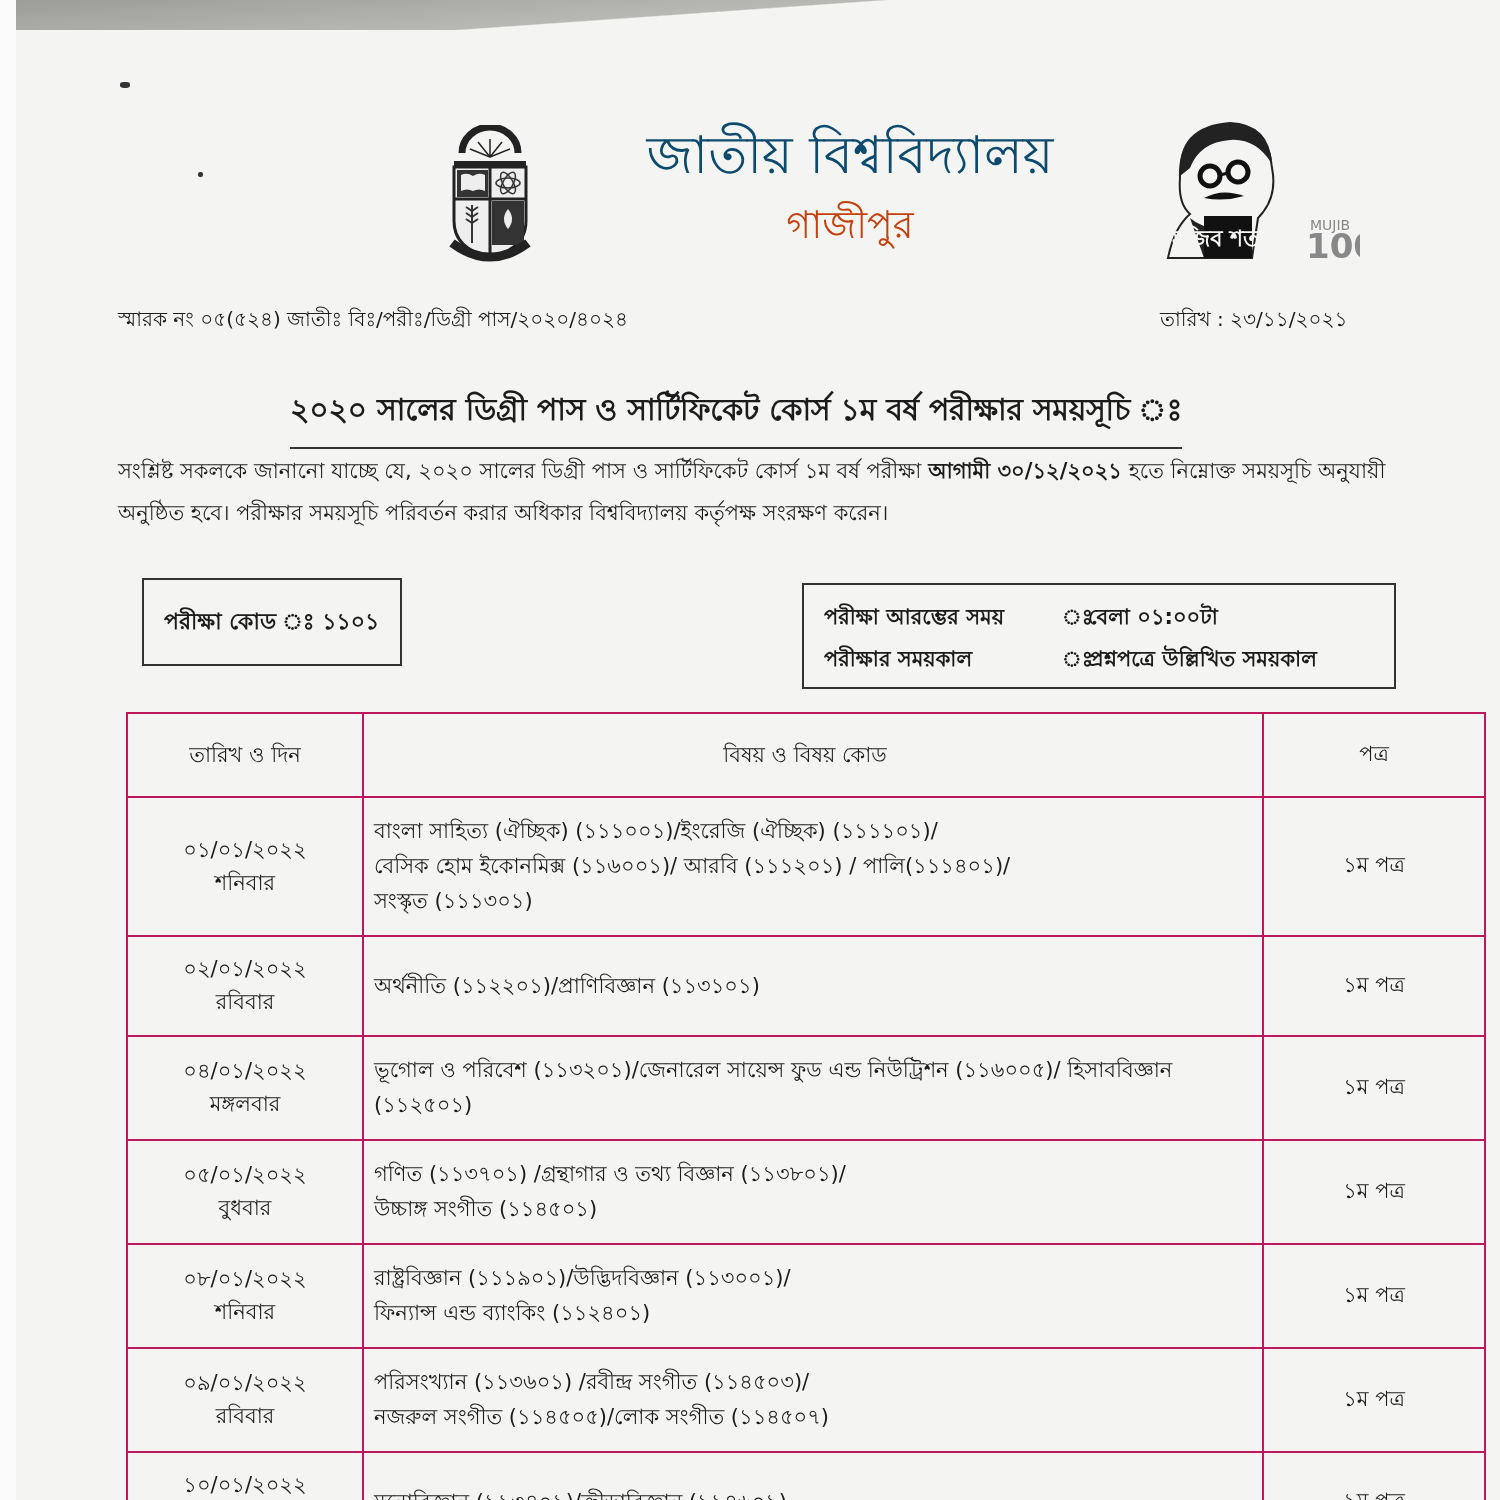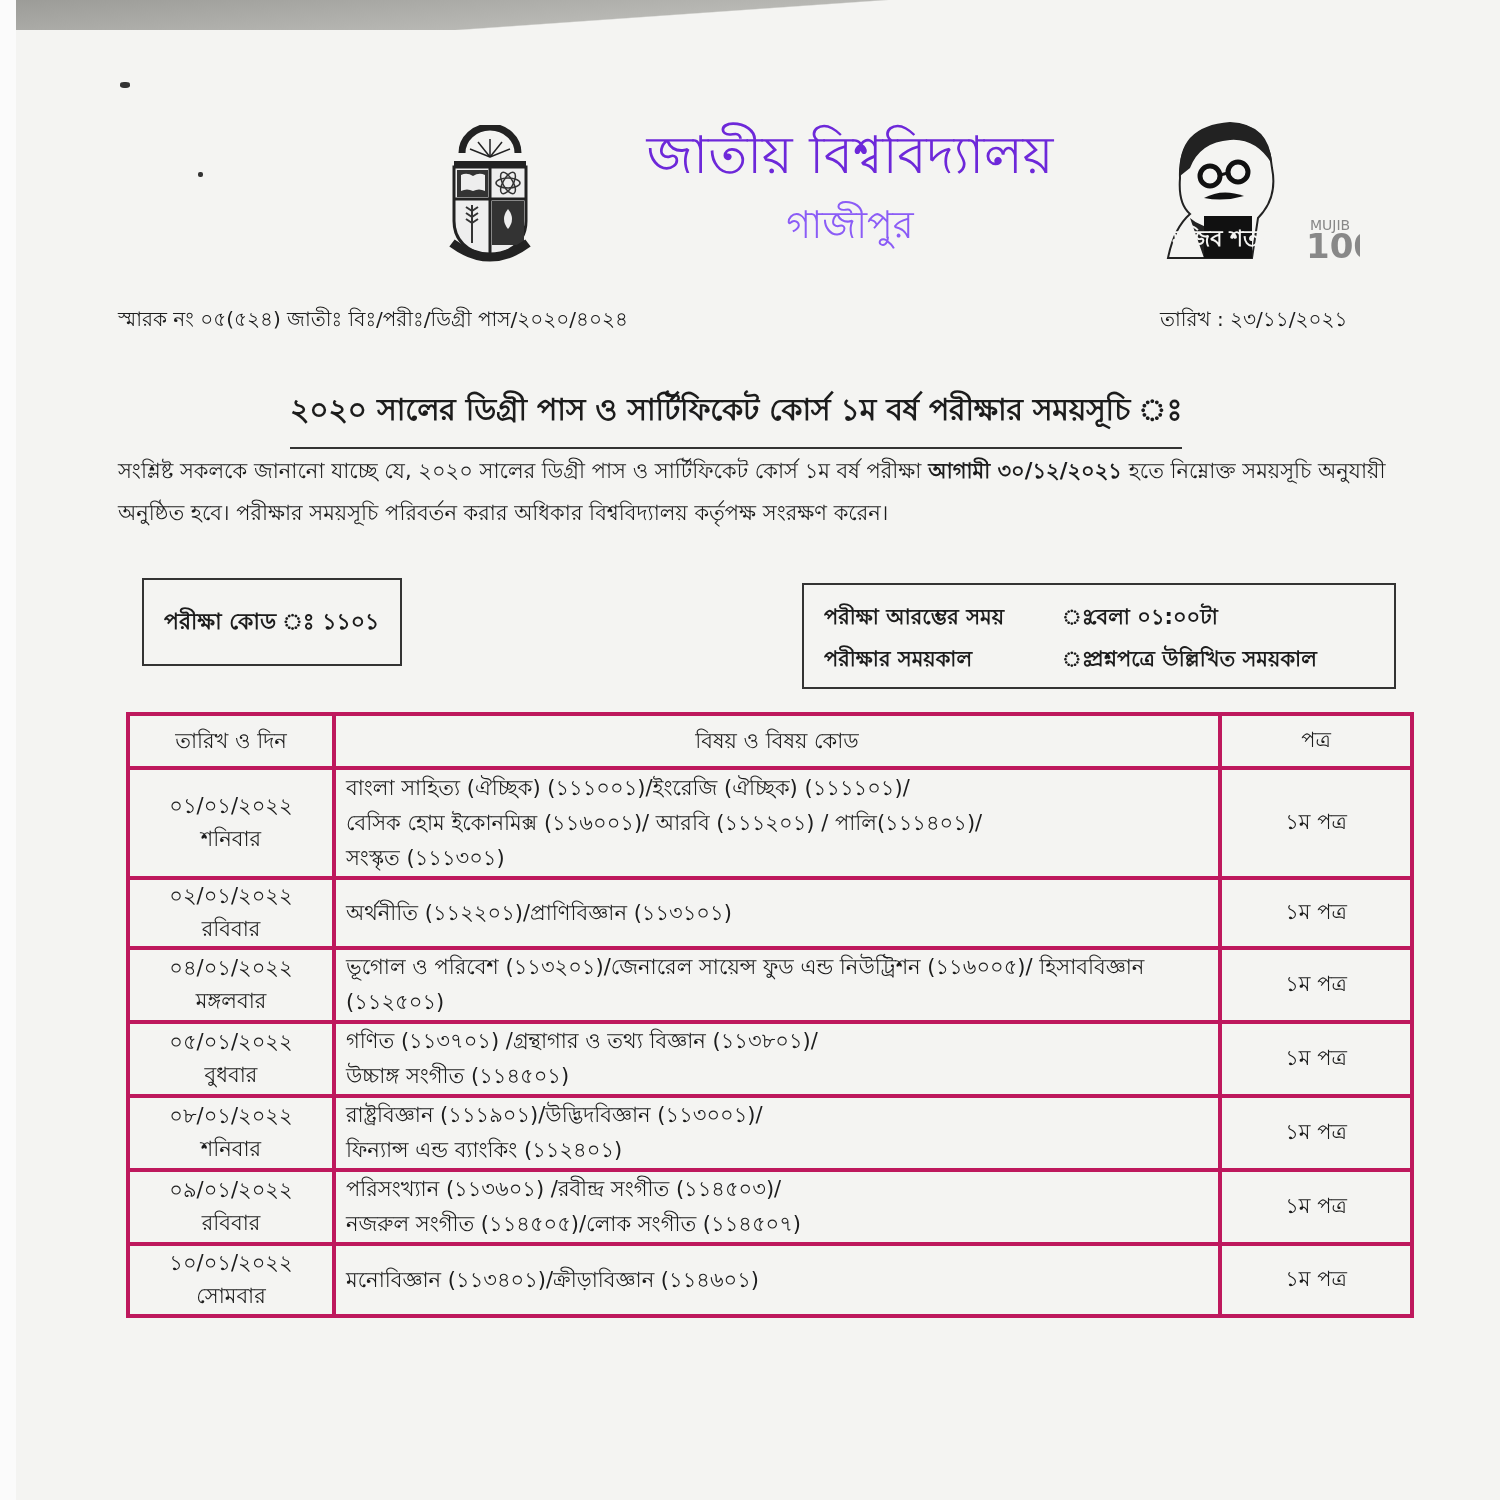--- a/index.html
+++ b/index.html
@@ -10,43 +10,43 @@
     color:#1c1c1c;
   }
   .left-margin { position:absolute; left:0; top:0; width:16px; height:1500px; background:#fbfbfb; }
   .top-shadow { position:absolute; left:16px; top:0; width:1484px; height:30px;
     background:linear-gradient(176deg,#9c9c98 0%,#b8b8b4 45%,rgba(244,244,242,0) 46%); }
   .page { position:absolute; left:16px; top:0; right:0; bottom:0; }
   .speck { position:absolute; background:#333; border-radius:40%; }
 
   .abs { position:absolute; }
   .univ-logo { left:448px; top:125px; width:84px; height:140px; }
-  .univ-title { left:600px; top:122px; width:500px; text-align:center; font-size:52px; line-height:66px; color:#6d28d9; }
-  .univ-city { left:600px; top:200px; width:500px; text-align:center; font-size:38px; line-height:50px; color:#8b5cf6; }
+  .univ-title { left:600px; top:122px; width:500px; text-align:center; font-size:52px; line-height:66px; color:#0c4a6e; }
+  .univ-city { left:600px; top:200px; width:500px; text-align:center; font-size:38px; line-height:50px; color:#c2410c; }
   .mujib-logo { left:1160px; top:118px; width:200px; height:145px; }
 
   .memo { left:118px; top:304px; font-size:20px; }
   .date { left:1160px; top:304px; font-size:20px; }
 
   .heading { left:290px; top:386px; font-size:30px; font-weight:bold; white-space:nowrap;
     border-bottom:2px solid #333; padding-bottom:10px; letter-spacing:-0.3px; }
 
   .para { left:118px; top:450px; width:1310px; font-size:21px; line-height:42px; }
   .para .bold { font-weight:bold; }
 
   .code-box { left:142px; top:578px; width:260px; height:88px; border:2px solid #333; box-sizing:border-box;
     display:flex; align-items:center; padding-left:20px; font-size:22px; font-weight:bold; }
   .time-box { left:802px; top:583px; width:594px; height:106px; border:2px solid #333; box-sizing:border-box;
     padding:12px 20px; font-size:21px; font-weight:bold; }
   .time-row { display:flex; height:42px; align-items:center; }
   .time-row .lbl { width:238px; }
   .time-row .sep { width:26px; }
 
   table.sched { position:absolute; left:126px; top:712px; width:1273px; border-collapse:collapse; table-layout:fixed; }
-  table.sched td, table.sched th { border:4px solid #be185d; font-weight:normal; padding:0; }
+  table.sched td, table.sched th { border:2px solid #be185d; font-weight:normal; padding:16px; }
   table.sched th { height:50px; font-size:21px; text-align:center; }
   .c1 { width:202px; text-align:center; font-size:21px; line-height:33px; }
   .c2 { width:882px; text-align:left; padding-left:10px !important; font-size:21px; line-height:35px; }
   .c3 { width:188px; text-align:center; font-size:21px; }
   .subj-line { display:block; }
 </style>
 </head>
 <body>
 
 <div class="left-margin"></div>

